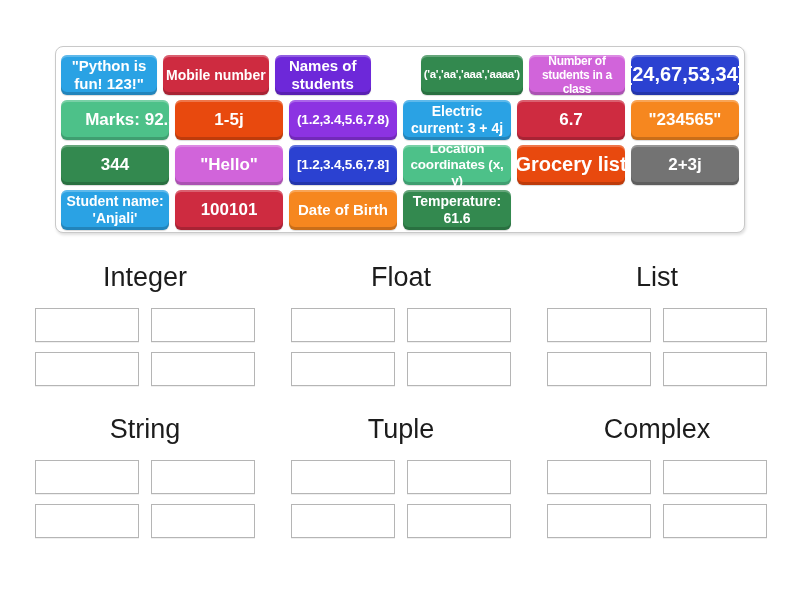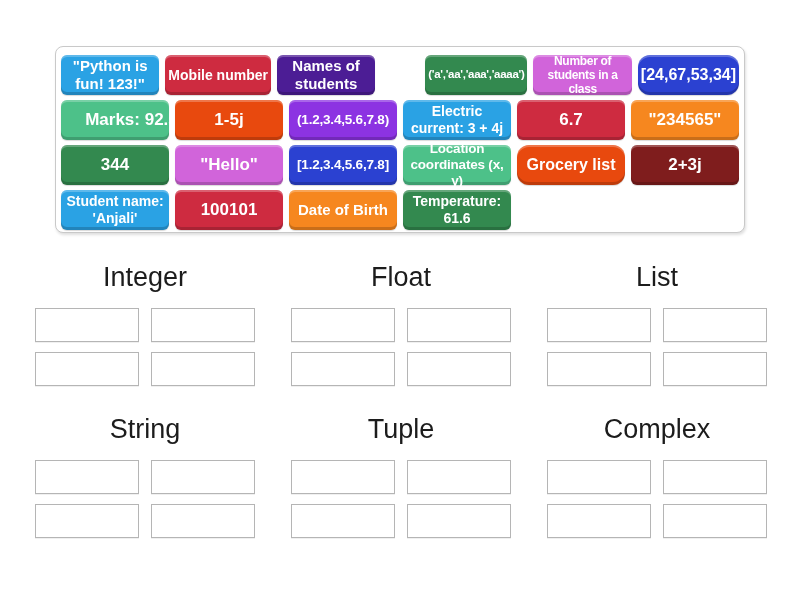--- a/index.html
+++ b/index.html
@@ -27,21 +27,21 @@
     display:flex; align-items:center; justify-content:center;
     text-align:center;
     color:#ffffff; font-weight:bold;
     line-height:1.18; padding:1px 3px;
     box-shadow: inset 0 2px 0 rgba(255,255,255,.25),
                 inset 0 -3px 0 rgba(0,0,0,.18),
                 0 1px 1px rgba(0,0,0,.15);
     cursor:grab;
   }
   .fs17 { font-size:17px; }
-  .fs16 { font-size:16px;border-radius:12px; }
+  .fs16 { font-size:20px; }
   .fs15 { font-size:15px; }
   .fs14 { font-size:14px; }
   .fs13 { font-size:13.5px; letter-spacing:-0.2px; }
   .fs12 { font-size:12px; letter-spacing:-0.3px; }
   .fs11 { font-size:11.5px; letter-spacing:-0.3px; }
   .nw   { white-space:nowrap; }
 
   
   .groups {
     position:absolute; left:17px; top:262px; width:768px;
@@ -64,40 +64,40 @@
     box-shadow:0 1px 0 rgba(0,0,0,.06);
   }
 </style>
 </head>
 <body>
 
 <div class="tray">
   <div class="tray-row">
     <div class="tile fs15" style="background-color: rgb(42, 162, 228);">"Python is fun! 123!"</div>
     <div class="tile fs14 nw" style="background-color: rgb(206, 43, 64);">Mobile number</div>
-    <div class="tile fs15" style="background-color: #4c1d95;">Names of students</div>
+    <div class="tile fs15" style="background-color: #6d28d9;">Names of students</div>
     <div class="tile fs11 nw" style="background-color: rgb(51, 137, 79); margin-left: 44px;">('a','aa','aaa','aaaa')</div>
     <div class="tile fs12" style="background-color: rgb(209, 100, 218);">Number of students in a class</div>
     <div class="tile fs16 nw" style="background-color: rgb(43, 65, 209);">[24,67,53,34]</div>
   </div>
   <div class="tray-row">
     <div class="tile fs17 nw" style="background-color: rgb(77, 193, 137); padding-left: 36px;">Marks: 92.5</div>
     <div class="tile fs17 nw" style="background-color: rgb(232, 73, 14);">1-5j</div>
     <div class="tile fs13 nw" style="background-color: rgb(140, 51, 226);">(1.2,3.4,5.6,7.8)</div>
     <div class="tile fs14" style="background-color: rgb(42, 162, 228);">Electric current: 3 + 4j</div>
     <div class="tile fs17 nw" style="background-color: rgb(206, 43, 64);">6.7</div>
     <div class="tile fs17 nw" style="background-color: rgb(246, 135, 31);">"234565"</div>
   </div>
   <div class="tray-row">
     <div class="tile fs17 nw" style="background-color: rgb(51, 137, 79);">344</div>
     <div class="tile fs17 nw" style="background-color: rgb(209, 100, 218);">"Hello"</div>
     <div class="tile fs13 nw" style="background-color: rgb(43, 65, 209);">[1.2,3.4,5.6,7.8]</div>
     <div class="tile fs13" style="background-color: rgb(77, 193, 137);">Location coordinates (x, y)</div>
     <div class="tile fs16 nw" style="background-color: rgb(232, 73, 14);">Grocery list</div>
-    <div class="tile fs17 nw" style="background-color: #7f1d1d;">2+3j</div>
+    <div class="tile fs17 nw" style="background-color: #737373;">2+3j</div>
   </div>
   <div class="tray-row">
     <div class="tile fs14" style="background-color: rgb(42, 162, 228);">Student name: 'Anjali'</div>
     <div class="tile fs17 nw" style="background-color: rgb(206, 43, 64);">100101</div>
     <div class="tile fs15 nw" style="background-color: rgb(246, 135, 31);">Date of Birth</div>
     <div class="tile fs14" style="background-color: rgb(51, 137, 79);">Temperature: 61.6</div>
   </div>
 </div>
 
 <div class="groups">

